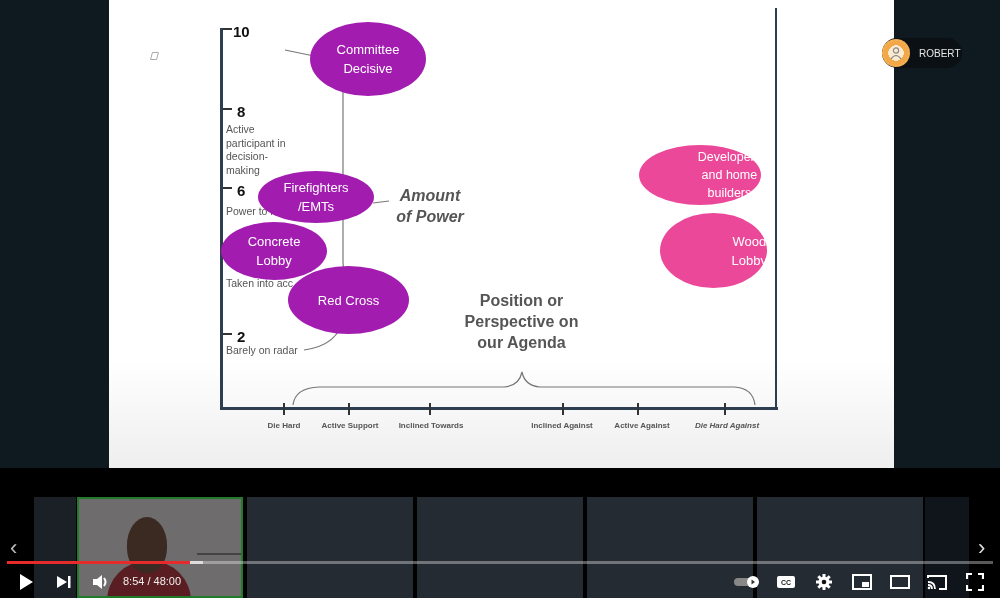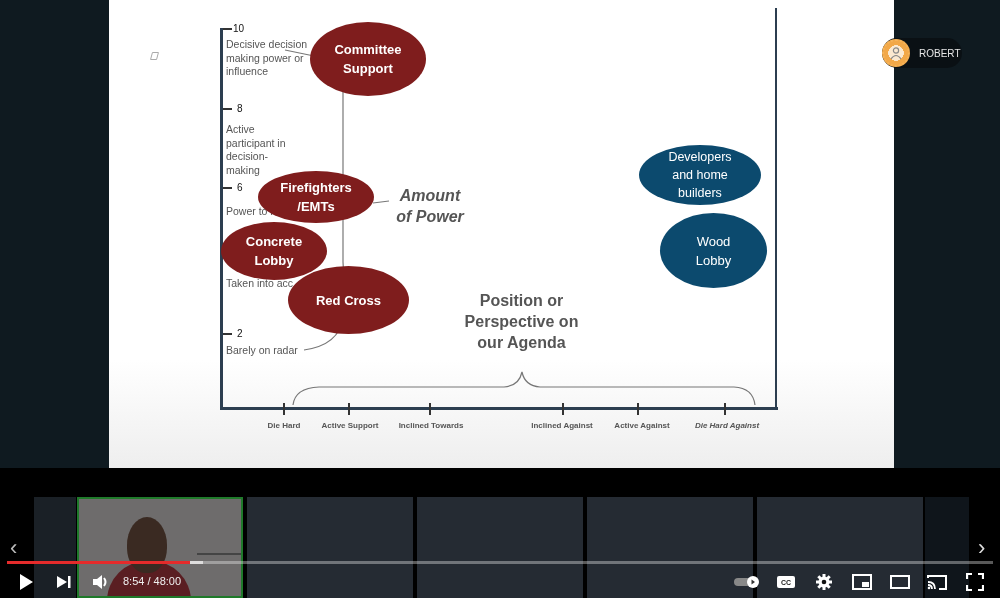--- a/index.html
+++ b/index.html
@@ -10,27 +10,27 @@
   .slide { position: absolute; left: 109px; top: 0; width: 785px; height: 468px; background: #fff; overflow: hidden; }
   .slide-fade { position: absolute; left: 0; right: 0; top: 360px; height: 108px; background: linear-gradient(#fff, #eeeeee); }
 
   .abs { position: absolute; }
   .slide-title { left: 318px; top: 13px; font-size: 25px; font-weight: bold; color: #3c8fc5; }
 
   .y-axis { left: 111px; top: 28px; width: 3px; height: 382px; background: #2c3e50; }
   .x-axis { left: 111px; top: 407px; width: 558px; height: 3px; background: #2c3e50; }
   .right-border { left: 666px; top: 8px; width: 2px; height: 402px; background: #2c3e50; }
 
-  .tick-label { font-size: 10px; font-weight: normal; color: #111; }
+  .tick-label { font-size: 15px; font-weight: bold; color: #111; }
   .tick-mark { height: 2px; width: 9px; background: #333; }
   .ydesc { font-size: 10.5px; color: #555; line-height: 13.5px; }
 
   .ellipse { position: absolute; border-radius: 50%; display: flex; align-items: center; justify-content: center; text-align: center; color: #fff; font-size: 13px; line-height: 19px; }
-  .blue { background: #7f1d1d; font-weight: bold; }
-  .orange { background: #0c4a6e; }
+  .blue { background: #a21caf; }
+  .orange { background: #ec4899; justify-content: flex-end; }
 
   .big-label { font-size: 16px; font-weight: bold; color: #555; text-align: center; line-height: 21px; }
 
   .xtick { width: 2px; height: 12px; background: #333; }
   .xlabel { font-size: 8px; font-weight: bold; color: #555; white-space: nowrap; transform: translateX(-50%); }
 
   .footer-bar { left: 95px; top: 438px; width: 589px; height: 30px; background: #555; }
   .brand { right: 24px; top: 5px; font-size: 15px; font-weight: bold; color: #eee; letter-spacing: 0.3px; }
 
   .cursor { left: 42px; top: 52px; width: 7px; height: 8px; border: 1px solid #aaa; border-radius: 1px; transform: skewX(-15deg); }
@@ -63,21 +63,20 @@
     <div class="slide-fade"></div>
     <div class="abs cursor"></div>
 
 
     <div class="abs y-axis"></div>
     <div class="abs x-axis"></div>
     <div class="abs right-border"></div>
 
     <div class="abs tick-mark" style="left:114px;top:28px;"></div>
     <div class="abs tick-label" style="left:124px;top:23px;">10</div>
-    <div class="abs ydesc" style="left:117px;top:38px;width:90px;">Decisive decision making power or influence</div>
 
     <div class="abs tick-mark" style="left:114px;top:108px;"></div>
     <div class="abs tick-label" style="left:128px;top:103px;">8</div>
     <div class="abs ydesc" style="left:117px;top:123px;width:72px;">Active participant in decision-making</div>
 
     <div class="abs tick-mark" style="left:114px;top:187px;"></div>
     <div class="abs tick-label" style="left:128px;top:182px;">6</div>
     <div class="abs ydesc" style="left:117px;top:205px;width:95px;">Power to mai... on</div>
 
     <div class="abs ydesc" style="left:117px;top:277px;width:90px;">Taken into acc...</div>
@@ -90,21 +89,21 @@
       <path d="M 176 50 L 205 56" stroke="#777" stroke-width="1.2" fill="none"></path>
       <path d="M 234 90 L 234 262" stroke="#777" stroke-width="1.2" fill="none"></path>
       <path d="M 234 262 Q 236 290 234 318 Q 230 345 195 350" stroke="#777" stroke-width="1.2" fill="none"></path>
       <path d="M 264 203 L 280 201" stroke="#777" stroke-width="1.2" fill="none"></path>
       <path d="M 184 405 Q 186 388 210 387 L 395 387 Q 410 386 413 372 Q 416 386 431 387 L 625 387 Q 644 388 646 405" stroke="#777" stroke-width="1.2" fill="none"></path>
     </svg>
 
     <div class="ellipse blue" style="left:201px;top:22px;width:116px;height:74px;">
       <div>
           <div>Committee</div>
-          <div>Support</div>
+          <div>Decisive</div>
         </div>
     </div>
     <div class="ellipse blue" style="left:149px;top:171px;width:116px;height:52px;">
       <div>
           <div>Firefighters</div>
           <div>/EMTs</div>
         </div>
     </div>
     <div class="ellipse blue" style="left:112px;top:222px;width:106px;height:58px;">
       <div>

